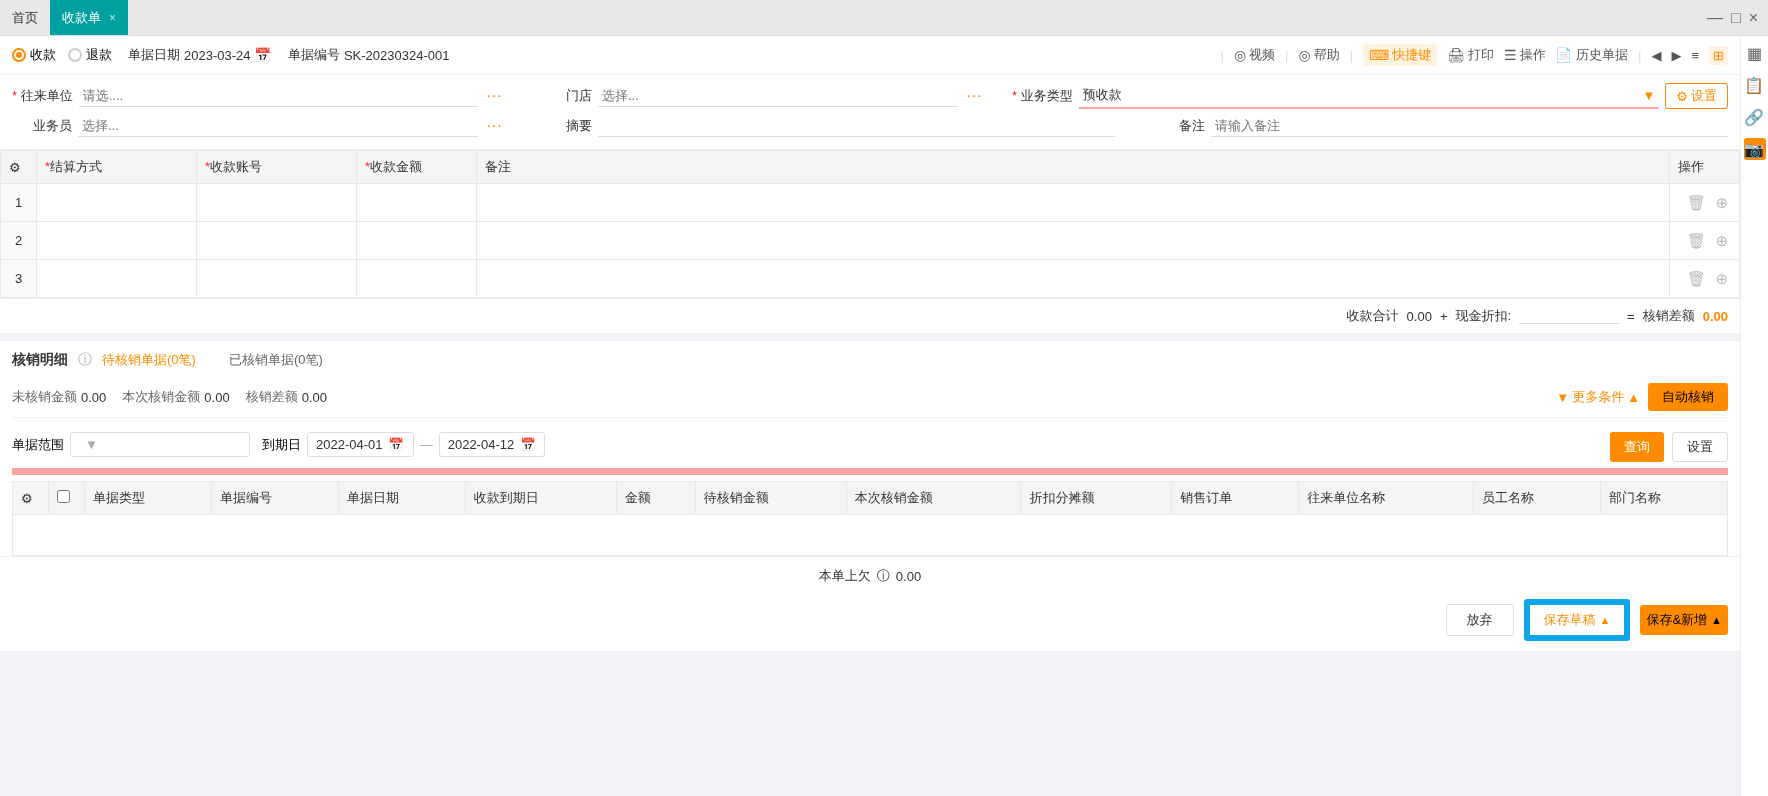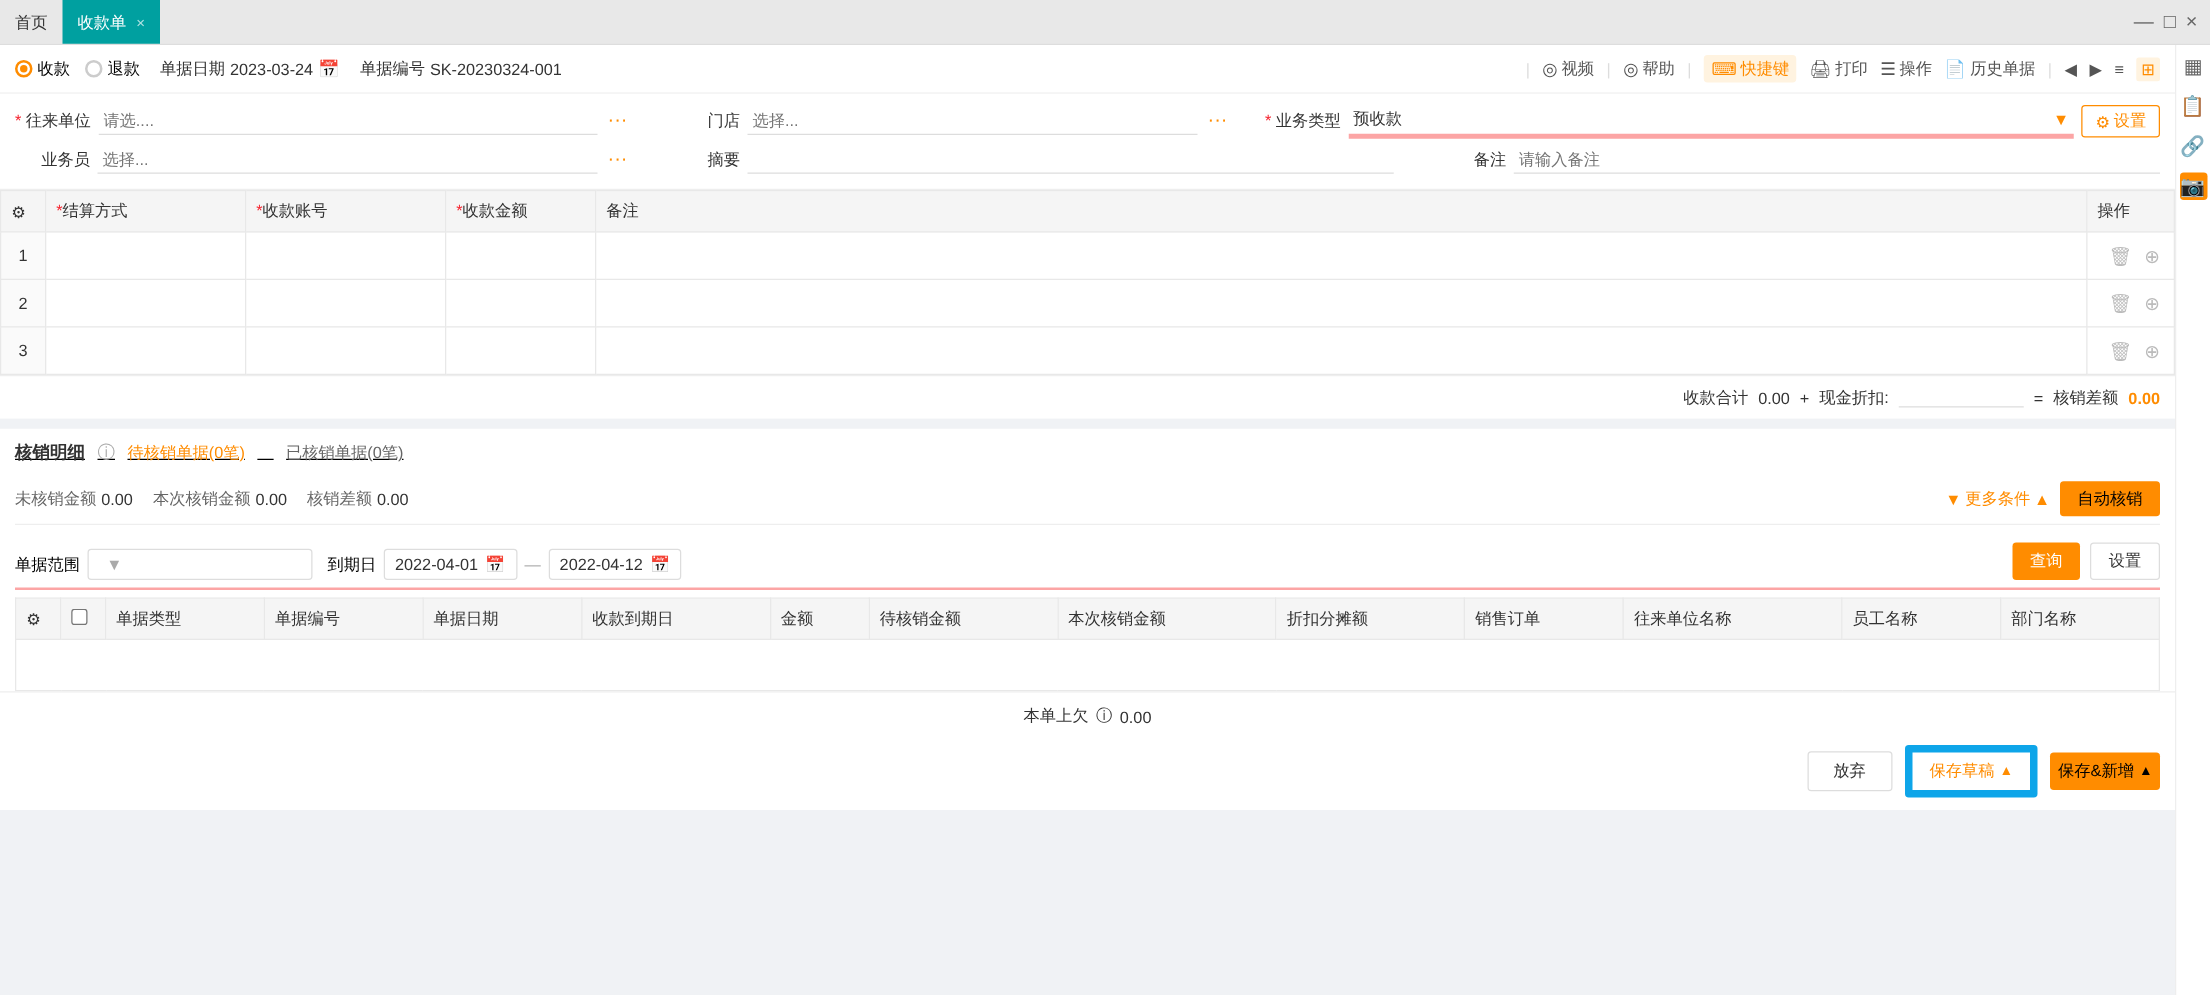--- a/index.html
+++ b/index.html
@@ -32,21 +32,21 @@
 
     
     .form-section { background: #fff; padding: 8px 12px 6px; border-bottom: 1px solid #eee; }
     .form-row { display: flex; align-items: center; margin-bottom: 6px; gap: 0; }
     .form-field { display: flex; align-items: center; flex: 1; gap: 6px; }
     .form-label { color: #333; white-space: nowrap; min-width: 60px; text-align: right; }
     .required { color: #f5222d; }
     .form-input { flex: 1; border: none; border-bottom: 1px solid #ddd; outline: none; padding: 3px 4px; color: #aaa; min-width: 0; }
     .more-btn { color: #ff8c00; cursor: pointer; font-size: 16px; margin-left: 2px; }
     .dropdown-btn { color: #ff8c00; cursor: pointer; margin-left: 4px; }
-    .biz-type-select { display: flex; align-items: center; border: none; border-bottom: 4px solid #fca5a5; flex: 1; padding: 3px 4px; justify-content: space-between; }
+    .biz-type-select { display: flex; align-items: center; border: none; border-bottom: 2px solid #fca5a5; flex: 1; padding: 3px 4px; justify-content: space-between; }
     .biz-type-val { color: #333; }
     .settings-btn { background: #fff; border: 1px solid #ff8c00; color: #ff8c00; padding: 3px 10px; border-radius: 3px; cursor: pointer; display: flex; align-items: center; gap: 3px; white-space: nowrap; }
 
     
     .table-section { background: #fff; margin: 0; }
     .data-table { width: 100%; border-collapse: collapse; }
     .data-table th { background: #f5f5f5; border: 1px solid #e8e8e8; padding: 7px 8px; text-align: left; font-weight: normal; color: #333; white-space: nowrap; }
     .data-table td { border: 1px solid #e8e8e8; padding: 7px 8px; color: #333; height: 38px; }
     .data-table td.row-num { text-align: center; width: 36px; background: #fafafa; }
     .data-table td.action-cell { text-align: right; white-space: nowrap; width: 70px; }
@@ -57,35 +57,35 @@
     .summary-row { display: flex; align-items: center; justify-content: flex-end; padding: 8px 12px; background: #fff; border-top: 1px solid #eee; gap: 8px; color: #333; }
     .summary-val { color: #333; }
     .summary-highlight { color: #ff8c00; font-weight: bold; }
     .summary-input { border: none; border-bottom: 1px solid #ddd; width: 100px; text-align: right; outline: none; }
 
     
     .section-sep { height: 8px; background: #f0f2f5; }
 
     
     .verify-section { background: #fff; padding: 10px 12px 0; }
-    .verify-header { display: flex; align-items: center; gap: 10px; margin-bottom: 8px; text-decoration: underline; }
+    .verify-header { display: flex; align-items: center; gap: 10px; margin-bottom: 8px; }
     .verify-title { font-size: 14px; font-weight: bold; color: #333; }
     .info-icon { color: #aaa; cursor: pointer; font-size: 14px; }
     .verify-tab { color: #ff8c00; cursor: pointer; font-size: 13px; }
     .verify-stats { display: flex; align-items: center; gap: 16px; padding: 6px 0; border-bottom: 1px solid #eee; margin-bottom: 8px; }
     .stat-item { display: flex; align-items: center; gap: 4px; color: #333; }
     .stat-label { color: #666; }
     .stat-val { color: #333; }
     .filter-btn { color: #ff8c00; cursor: pointer; display: flex; align-items: center; gap: 3px; margin-left: auto; }
     .auto-btn { background: #ff8c00; color: #000000; border: none; padding: 5px 14px; border-radius: 3px; cursor: pointer; white-space: nowrap; }
     .query-btn { background: #ff8c00; color: #fff; border: none; padding: 5px 14px; border-radius: 3px; cursor: pointer; }
     .setting-btn2 { background: #fff; border: 1px solid #ddd; color: #333; padding: 5px 14px; border-radius: 3px; cursor: pointer; }
 
     
-    .filter-row { display: flex; align-items: flex-end; padding: 6px 0; gap: 12px; border-bottom: 2px solid #fca5a5; margin-bottom: 6px; }
+    .filter-row { display: flex; align-items: flex-start; padding: 6px 0; gap: 12px; border-bottom: 7px solid #fca5a5; margin-bottom: 6px; }
     .filter-field { display: flex; align-items: center; gap: 6px; }
     .filter-select { display: flex; align-items: center; border: 1px solid #ddd; border-radius: 3px; padding: 4px 8px; gap: 6px; min-width: 160px; cursor: pointer; }
     .filter-select .arrow { color: #aaa; }
     .date-range { display: flex; align-items: center; gap: 6px; }
     .date-input { border: 1px solid #ddd; border-radius: 3px; padding: 4px 8px; color: #333; display: flex; align-items: center; gap: 6px; }
     .date-separator { color: #aaa; }
 
     
     .bottom-table { width: 100%; border-collapse: collapse; }
     .bottom-table th { background: #f5f5f5; border: 1px solid #e8e8e8; padding: 7px 8px; text-align: left; font-weight: normal; color: #333; white-space: nowrap; }

